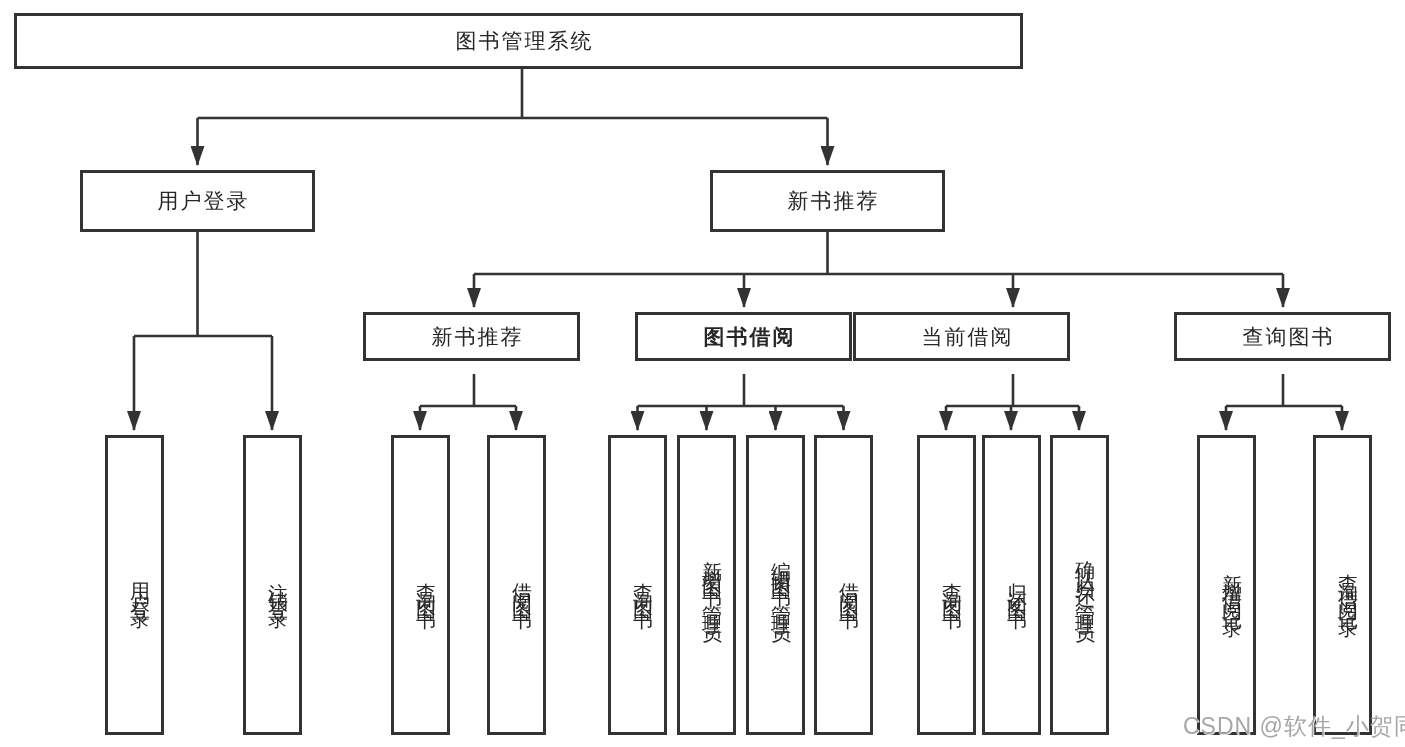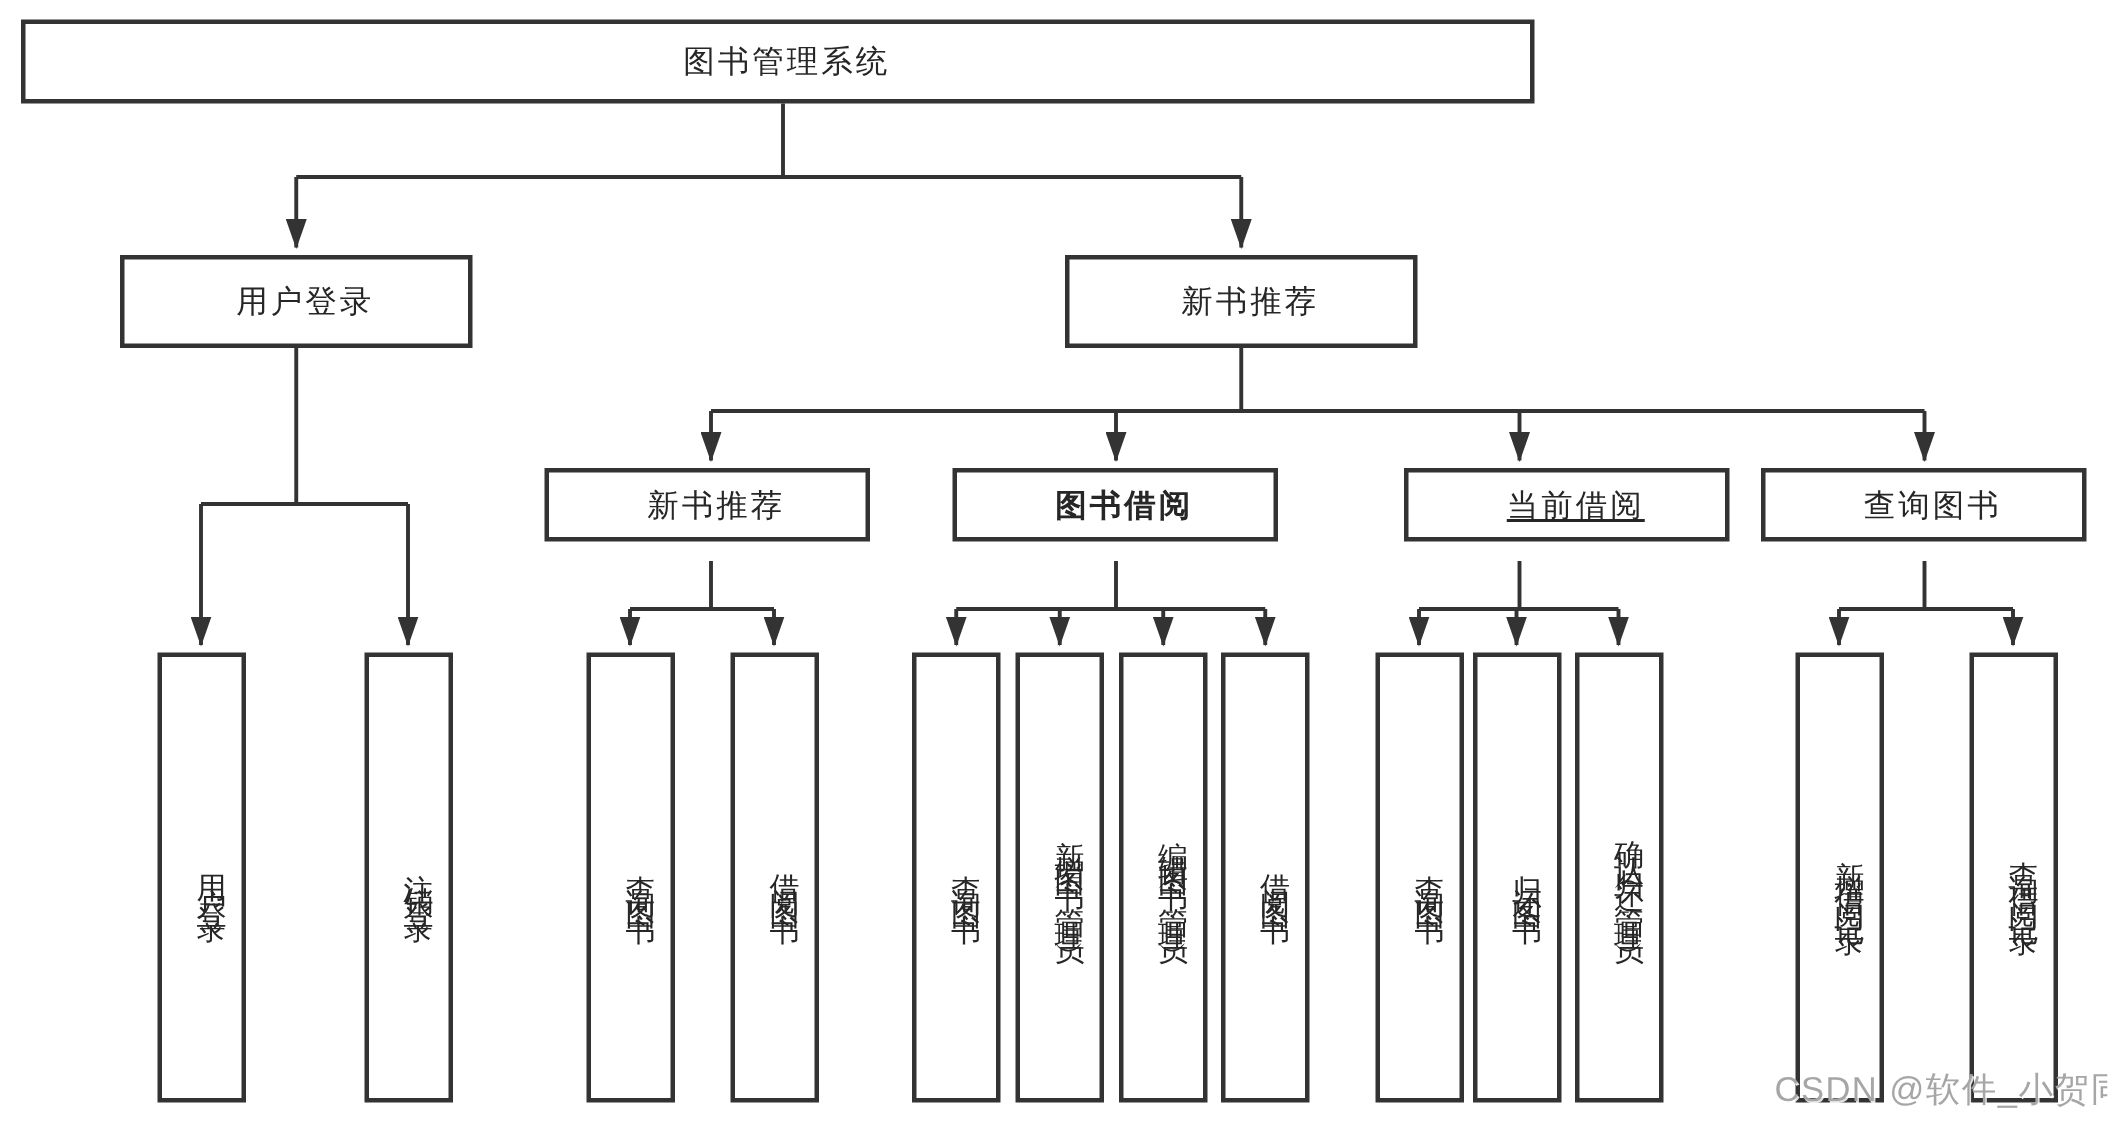--- a/index.html
+++ b/index.html
@@ -98,21 +98,21 @@
   <div class="node lvl1" style="left:710px;">
     <span class="lbl">新书推荐</span>
   </div>
 
   <div class="node lvl2" style="left:363px;">
     <span class="lbl">新书推荐</span>
   </div>
   <div class="node lvl2" style="left:635px;font-weight:bold;">
     <span class="lbl">图书借阅</span>
   </div>
-  <div class="node lvl2" style="left:936px;text-decoration:underline;">
+  <div class="node lvl2" style="left:853px;">
     <span class="lbl">当前借阅</span>
   </div>
   <div class="node lvl2" style="left:1174px;">
     <span class="lbl">查询图书</span>
   </div>
 
   <div class="node leaf" style="left:105px;">
     <span class="lbl">用户登录</span>
   </div>
   <div class="node leaf" style="left:243px;">

